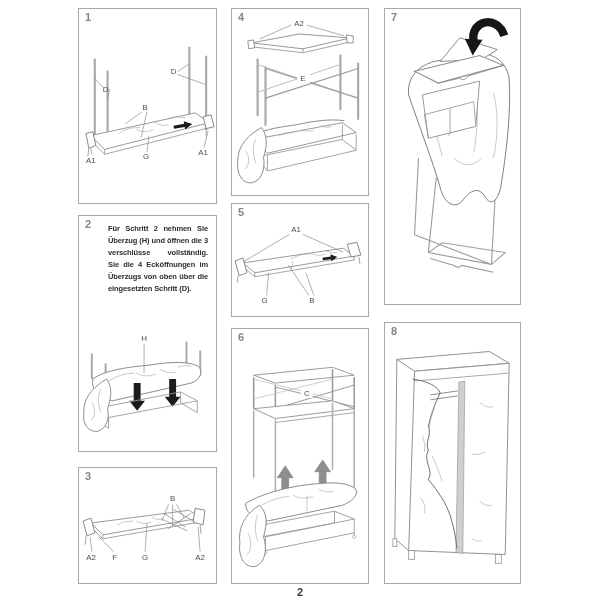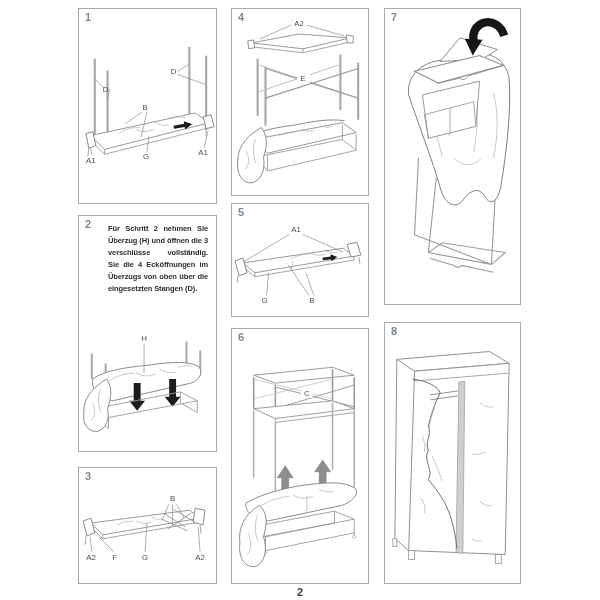--- a/index.html
+++ b/index.html
@@ -77,21 +77,21 @@
   </section>
 
   <section class="panel p2">
     <span class="step-num">2</span>
     <div class="p2-text">
       <div class="ln j">Für Schritt 2 nehmen Sie den</div>
       <div class="ln j">Überzug (H) und öffnen die 3 Reiß-</div>
       <div class="ln j">verschlüsse vollständig. Nun stülpen</div>
       <div class="ln j">Sie die 4 Ecköffnungen im Boden des</div>
       <div class="ln j">Überzugs von oben über die bereits</div>
-      <div class="ln">eingesetzten Stangen (D).</div>
+      <div class="ln">eingesetzten Schritt (D).</div>
     </div>
     <svg class="illu" viewBox="0 0 139 130">
       <g stroke="#a8a8a8" stroke-width="2">
         <line x1="13" y1="32" x2="13" y2="58"></line>
         <line x1="27" y1="42" x2="27" y2="68"></line>
         <line x1="109" y1="20" x2="109" y2="44"></line>
         <line x1="123" y1="29" x2="123" y2="54"></line>
       </g>
       <path class="cloth" stroke-width="0.9" d="M14,58 C24,50 46,46 70,44 C94,40 112,40 121,45 C126,50 124,58 114,62 L34,80 C22,78 12,70 14,58 Z"></path>
       <path class="crease" d="M30,60 q12,-8 26,-8 M58,52 q10,5 20,1 M82,48 q8,5 16,3 M100,46 q8,-3 14,-1"></path>

